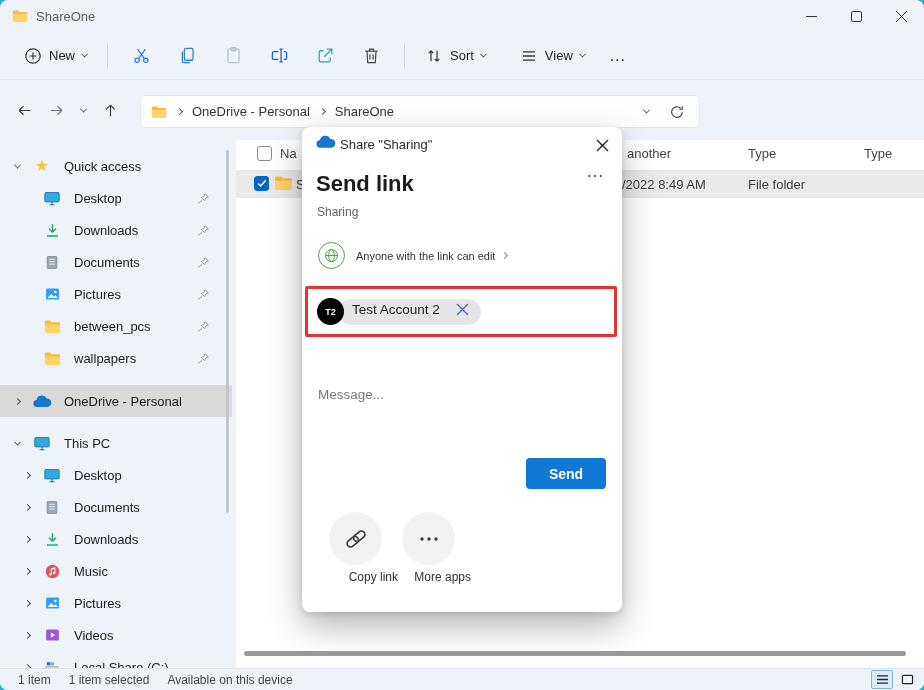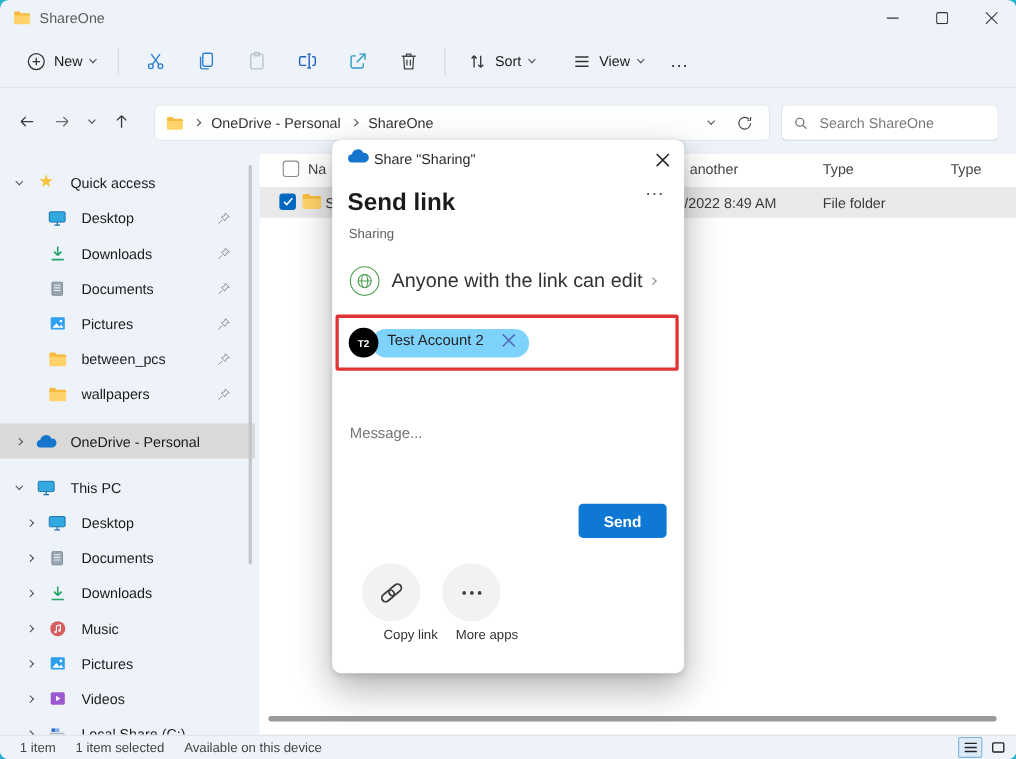--- a/index.html
+++ b/index.html
@@ -70,25 +70,25 @@
   
   .dialog { position:absolute; left:302px; top:127px; width:320px; height:485px; background:#fff; border-radius:8px; box-shadow:0 14px 34px rgba(0,0,0,.30), 0 2px 6px rgba(0,0,0,.12); z-index:50; }
   .dlg-title { position:absolute; left:38px; top:10px; font-size:13px; color:#2b2b2b; }
   .dlg-cloud { position:absolute; left:13px; top:8px; }
   .dlg-close { position:absolute; right:8px; top:6px; width:24px; height:24px; display:flex; align-items:center; justify-content:center; }
   .dlg-more { position:absolute; right:16px; top:34px; font-size:18px; letter-spacing:2px; color:#555; }
   .dlg-heading { position:absolute; left:14px; top:44px; font-size:22px; font-weight:700; color:#1b1b1b; }
   .dlg-sub { position:absolute; left:15px; top:78px; font-size:12px; color:#616161; }
   .perm-row { position:absolute; left:16px; top:115px; display:flex; align-items:center; }
   .perm-circle { width:27px; height:27px; border:1.5px solid #4a9e4e; border-radius:50%; display:flex; align-items:center; justify-content:center; }
-  .perm-label { margin-left:11px; font-size:18px; color:#323130; }
+  .perm-label { margin-left:11px; font-size:11px; color:#323130; }
   .red-box { position:absolute; left:3px; top:159px; width:312px; height:51px; border:3px solid #e23434; border-radius:2px; }
   .chip { position:absolute; left:15px; top:171px; display:flex; align-items:center; }
   .chip-avatar { width:27px; height:27px; border-radius:50%; background:#000000; color:#fff; font-size:9px; font-weight:700; display:flex; align-items:center; justify-content:center; z-index:2; }
-  .chip-pill { margin-left:-6px; height:26px; background:#7dd3fc; border-radius:13px; display:flex; align-items:center; padding:0 12px 4px 14px; }
+  .chip-pill { margin-left:-6px; height:26px; background:#e5e5e5; border-radius:13px; display:flex; align-items:center; padding:0 12px 4px 14px; }
   .chip-name { font-size:13.5px; color:#252423; }
   .chip-x { margin-left:16px; display:flex; }
   .add-row { position:absolute; left:14px; top:214px; width:292px; }
   .add-row input { border:none; outline:none; width:230px; font-size:14px; background:transparent; font-family:"Liberation Sans",sans-serif; padding:4px 0 8px 2px; border-bottom:2px solid #115ea3; }
   .add-row input::placeholder { color:#1b1b1b; }
   .add-tools { position:absolute; right:4px; top:4px; display:flex; align-items:center; gap:12px; }
   .msg-row { position:absolute; left:14px; top:258px; width:292px; }
   .msg-row input { border:none; outline:none; width:100%; font-size:13.5px; background:transparent; font-family:"Liberation Sans",sans-serif; }
   .msg-row input::placeholder { color:#767676; }
   .send-btn { position:absolute; left:224px; top:331px; width:80px; height:31px; background:#0f78d4; color:#fff; border:none; border-radius:4px; font-size:14px; font-weight:700; font-family:"Liberation Sans",sans-serif; }
@@ -225,27 +225,20 @@
       <span class="chev right sm" style="margin:0 6px"></span>
       <span class="crumb">ShareOne</span>
       <span class="crumb-right">
         <span class="chev down sm"></span>
         <svg width="16" height="16" viewBox="0 0 24 24" fill="none" stroke="#444" stroke-width="1.6">
             <path d="M20 12a8 8 0 1 1-2.2-5.5"></path>
             <path d="M20 3.5V8h-4.5"></path>
           </svg>
       </span>
     </div>
-    <div class="search-box">
-      <svg width="14" height="14" viewBox="0 0 24 24" fill="none" stroke="#5f6368" stroke-width="1.8">
-          <circle cx="10.5" cy="10.5" r="6.2"></circle>
-          <path d="M15.3 15.3L20.5 20.5"></path>
-        </svg>
-      <input type="text" placeholder="Search ShareOne" style="">
-    </div>
   </div>
 
   <div class="sidebar">
     <div class="srow">
       <span class="chev-slot">
           <span class="chev down sm"></span>
         </span>
       <span class="icon" style="color:#f6c23a;font-size:16px;line-height:1;">★</span>
       <span class="label">Quick access</span>
     </div>

